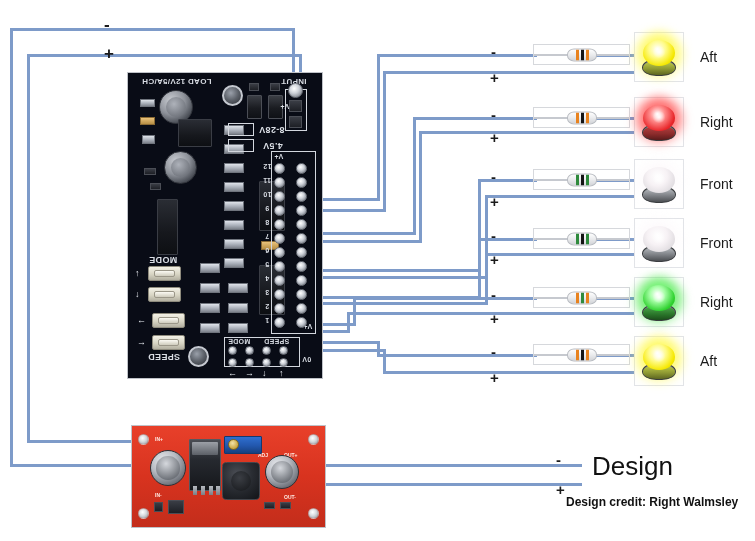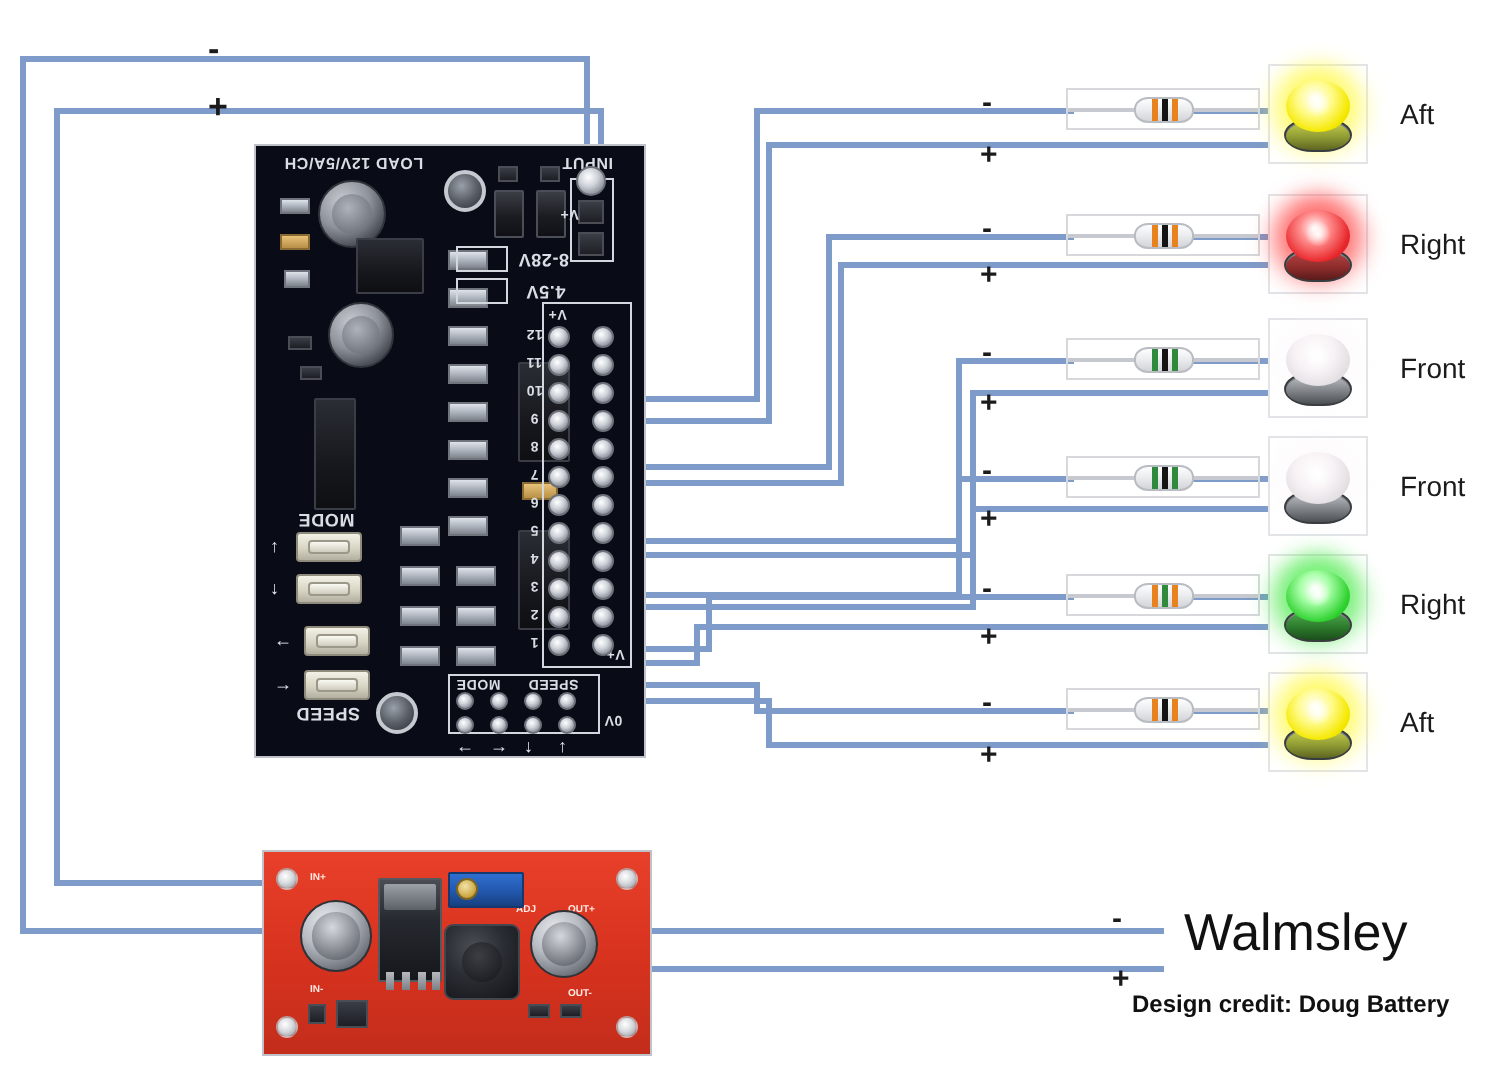--- a/index.html
+++ b/index.html
@@ -680,17 +680,17 @@
     <div class="smd dark" style="left:22px; top:76px; width:9px; height:10px;"></div>
     <div class="smd dark" style="left:132px; top:76px; width:11px; height:7px;"></div>
     <div class="smd dark" style="left:148px; top:76px; width:11px; height:7px;"></div>
   </div>
 
   <div class="wire h" style="left:326px; top:464px; width:256px;"></div>
   <div class="wire h" style="left:326px; top:483px; width:256px;"></div>
   <div class="sign" style="left:556px; top:452px;">-</div>
   <div class="sign" style="left:556px; top:482px;">+</div>
 
-  <div class="battery-label" style="left:592px; top:451px;">Walmsley</div>
-
-  <div class="credit" style="left:566px; top:495px;">Design credit: Doug Battery</div>
+  <div class="battery-label" style="left:592px; top:451px;">Design</div>
+
+  <div class="credit" style="left:566px; top:495px;">Design credit: Right Walmsley</div>
 
 </div>
 
 </body></html>

